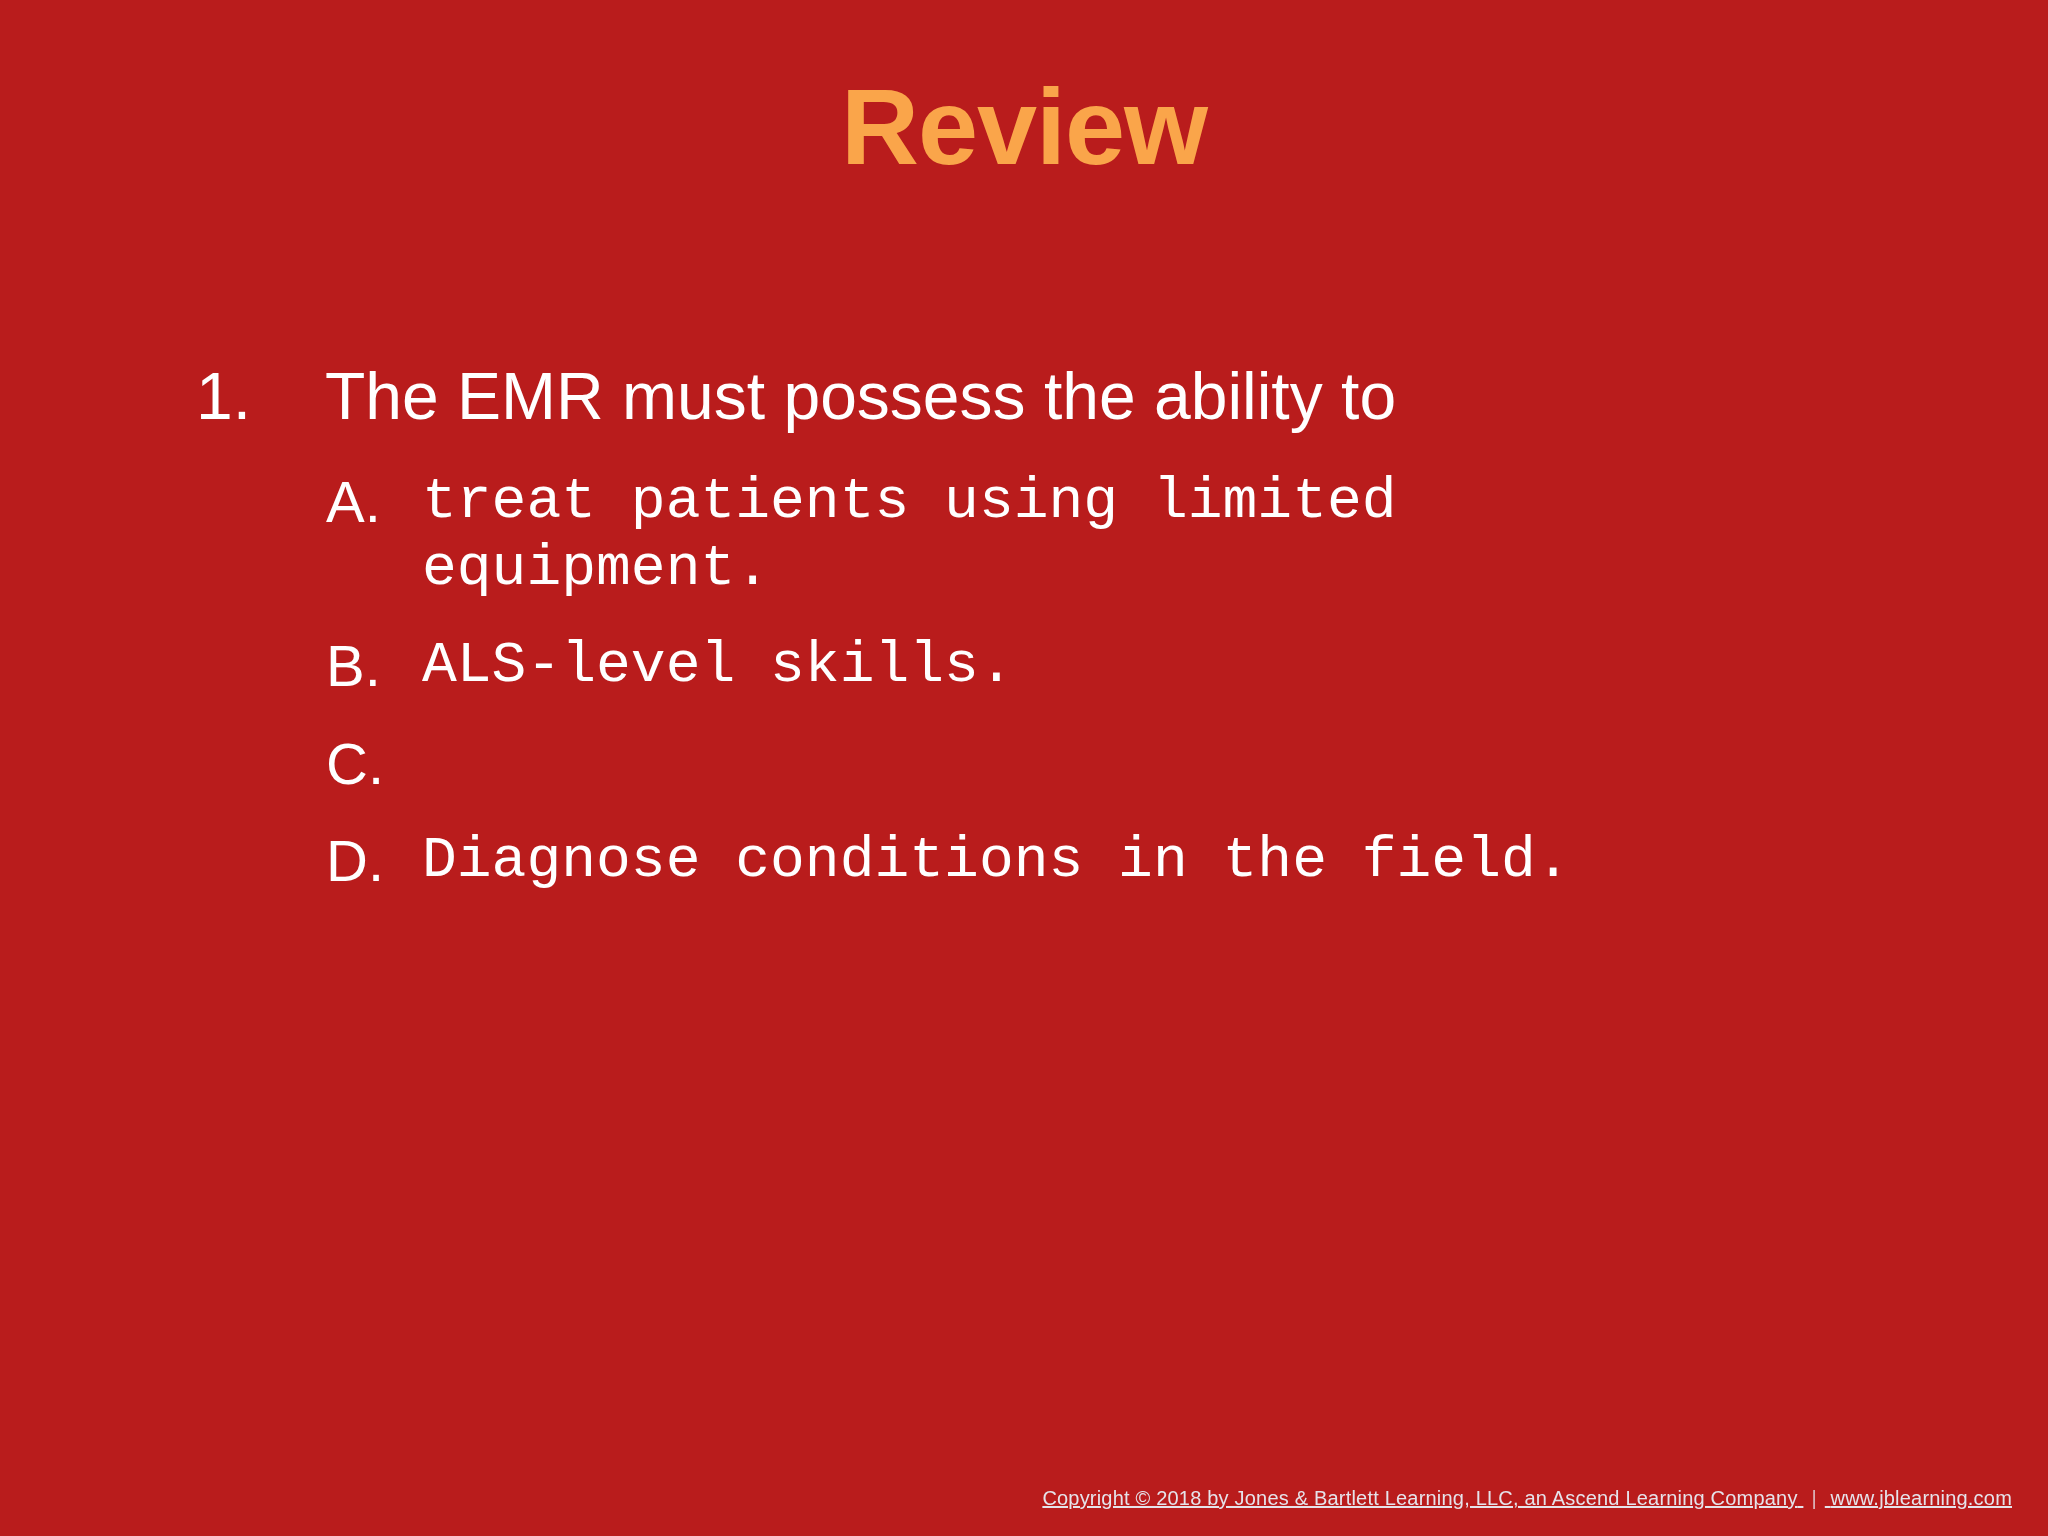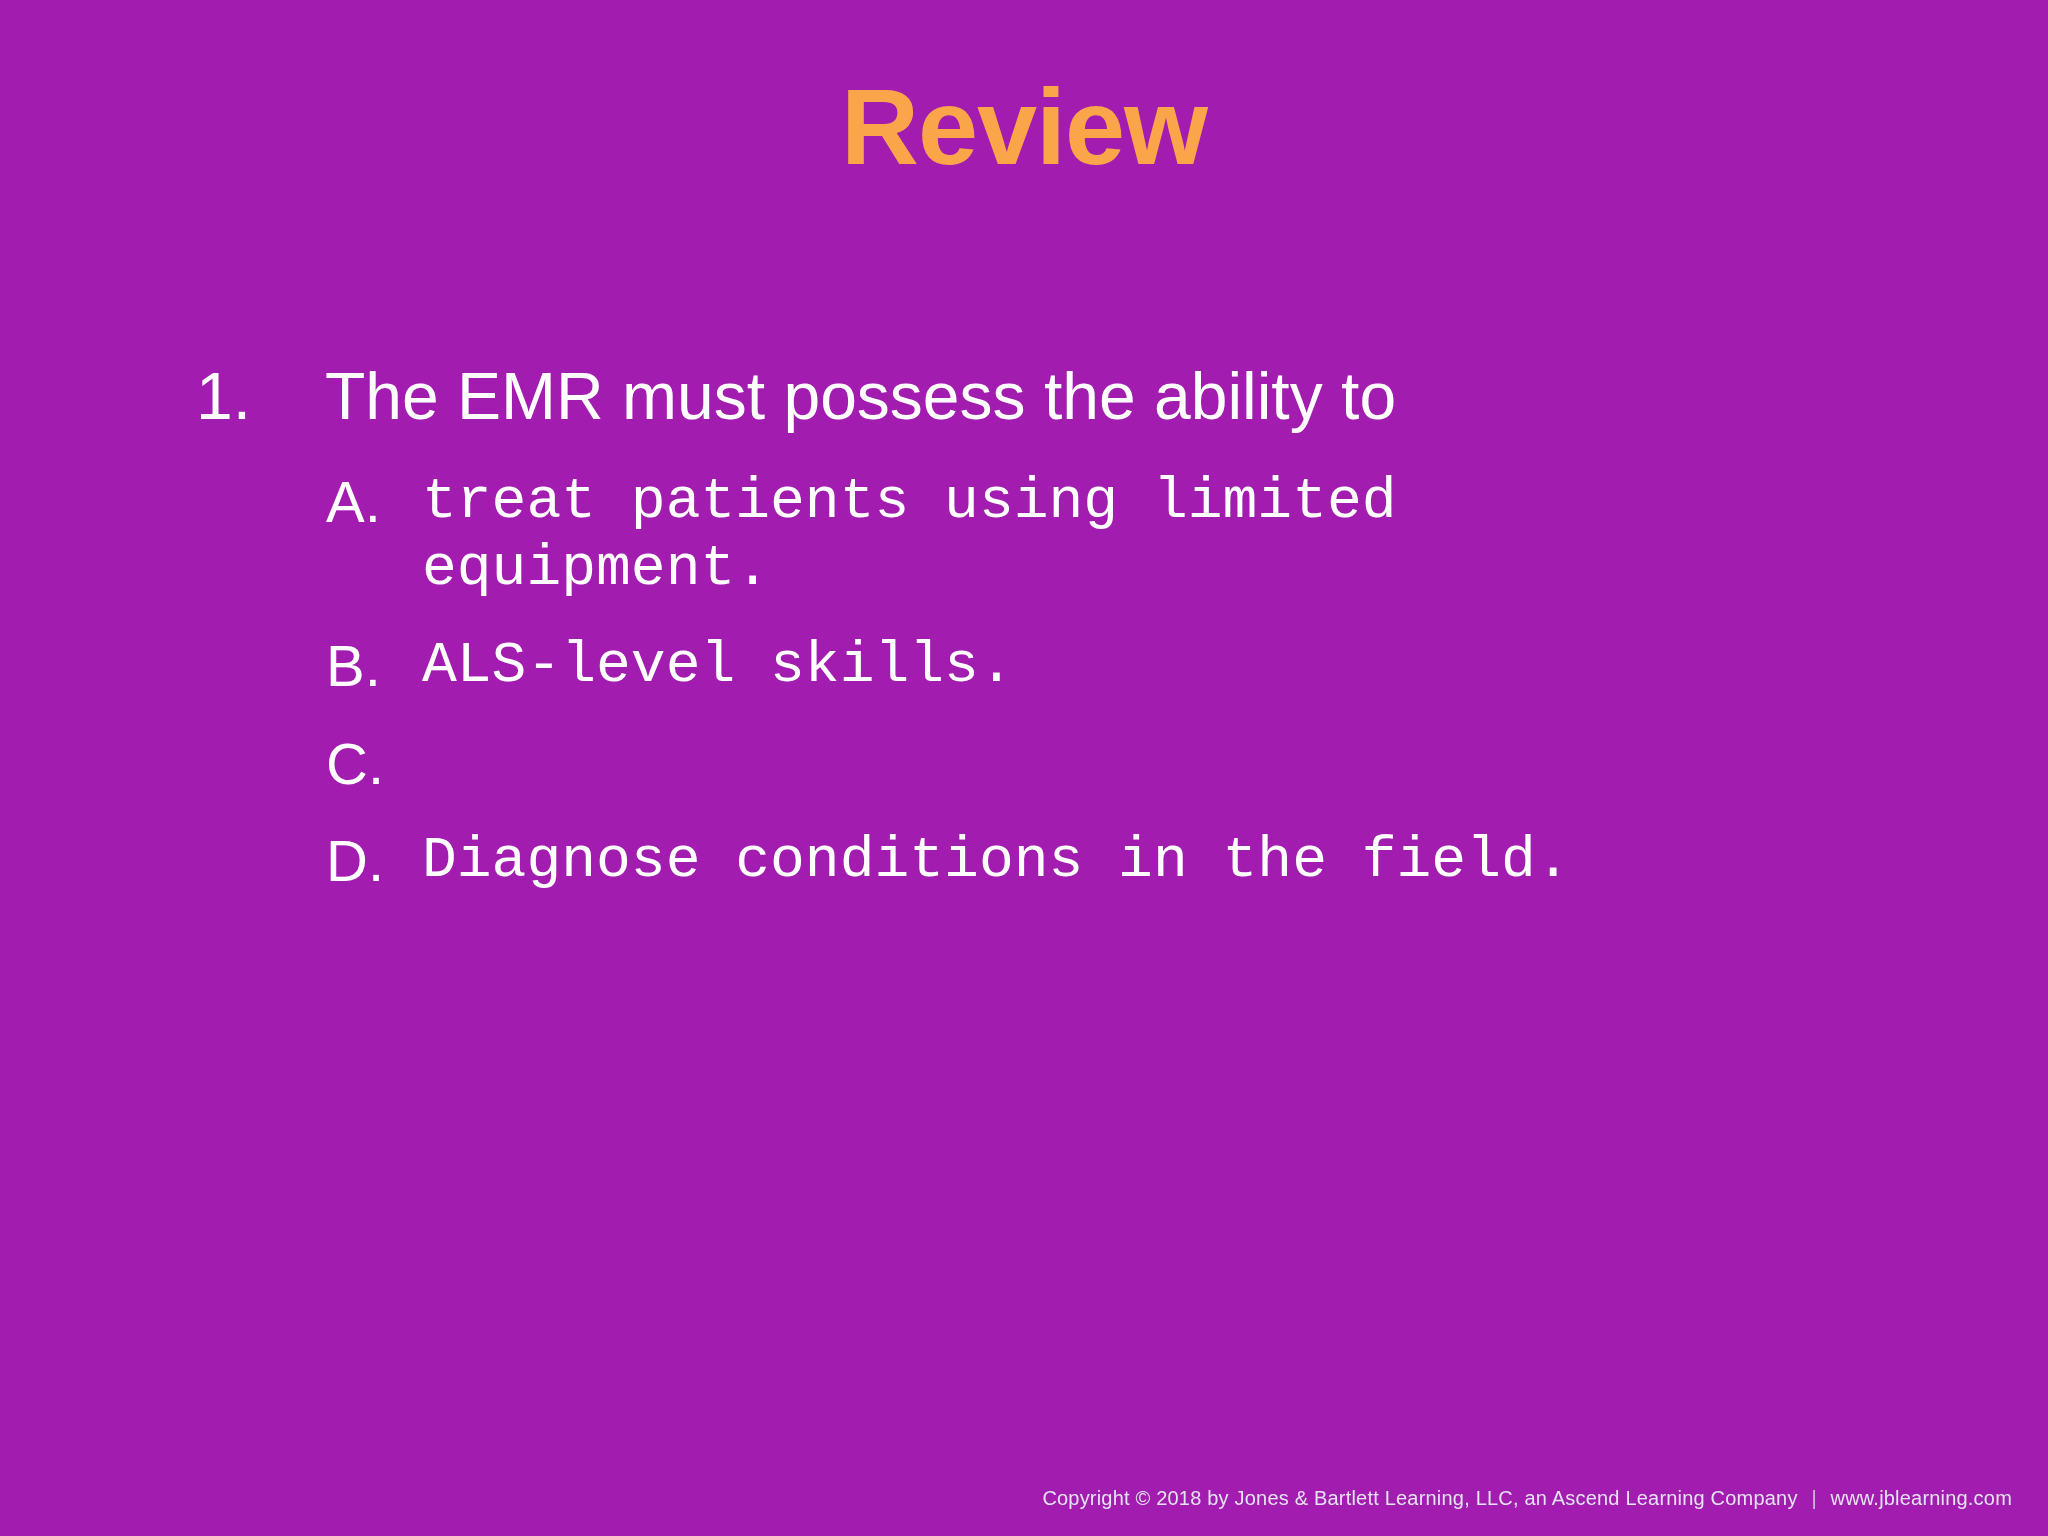--- a/index.html
+++ b/index.html
@@ -10,21 +10,21 @@
     width: 2048px;
     height: 1536px;
     background: #4a7ab0;
     font-family: "Liberation Sans", sans-serif;
     overflow: hidden;
   }
   .slide {
     position: relative;
     width: 2048px;
     height: 1536px;
-    background: #a21caf;
+    background: #b91c1c;
     box-sizing: border-box;
   }
   .slide-title {
     position: absolute;
     top: 68px;
     left: 0;
     width: 2048px;
     text-align: center;
     color: #f9a košil;
     color: #faa54a;
@@ -81,20 +81,21 @@
   }
   .footer {
     position: absolute;
     bottom: 26px;
     right: 36px;
     color: #e8eef6;
     font-size: 20px;
     font-family: "Liberation Sans", sans-serif;
     letter-spacing: 0.2px;
     opacity: 0.95;
+    text-decoration: underline;
   }
   .footer .sep {
     padding: 0 8px;
     opacity: 0.8;
   }
 </style>
 </head>
 <body>
 
 <div class="slide">

